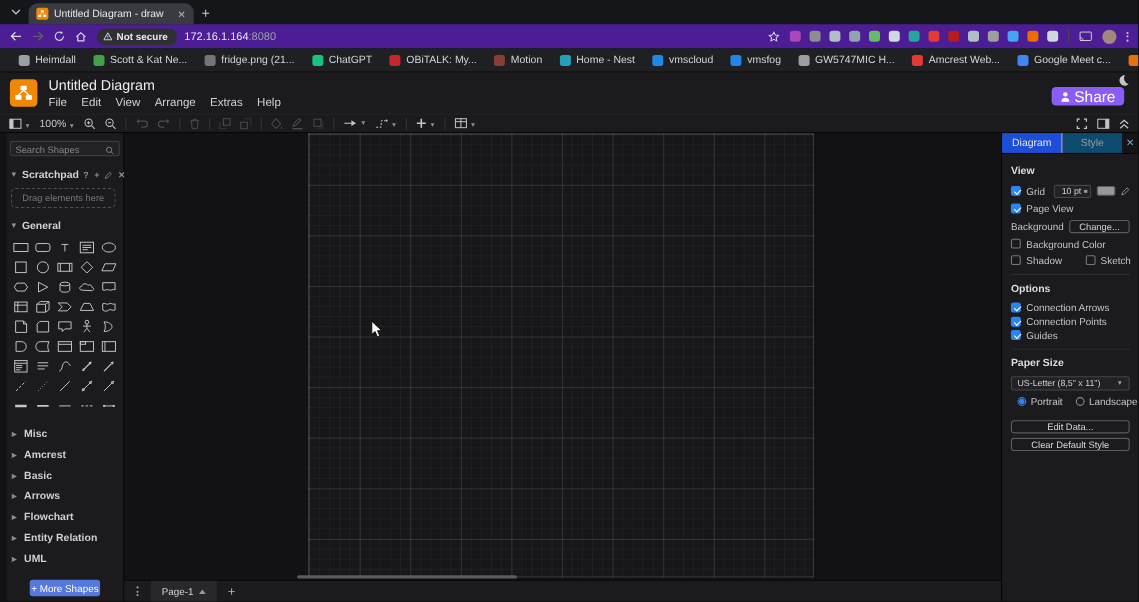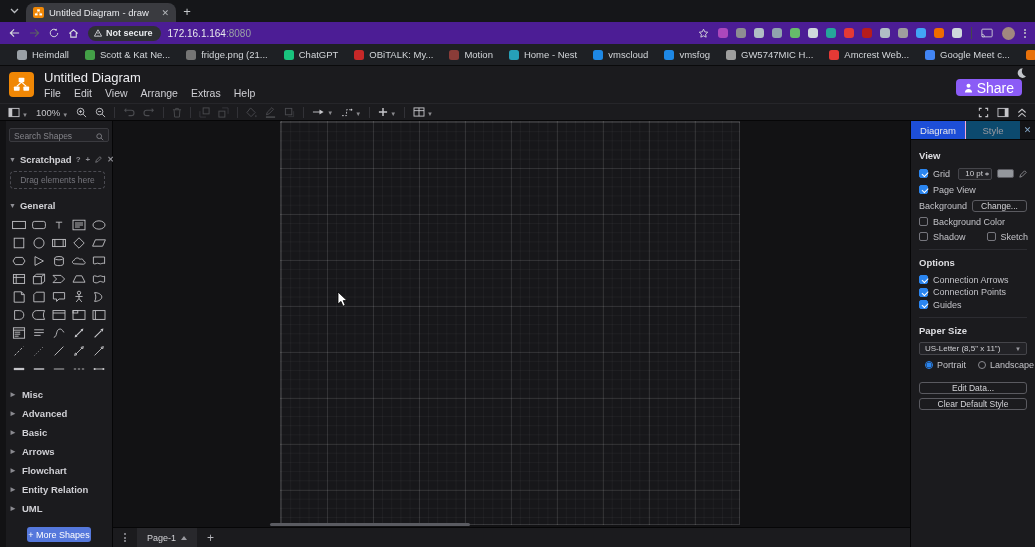--- a/index.html
+++ b/index.html
@@ -696,21 +696,21 @@
             </svg>
           </div>
         </div>
       <div class="sections" id="sections">
           <div class="sect">
             <span class="chev">►</span>
             <span class="sect-label">Misc</span>
           </div>
           <div class="sect">
             <span class="chev">►</span>
-            <span class="sect-label">Advanced</span>
+            <span class="sect-label">Amcrest</span>
           </div>
           <div class="sect">
             <span class="chev">►</span>
             <span class="sect-label">Basic</span>
           </div>
           <div class="sect">
             <span class="chev">►</span>
             <span class="sect-label">Arrows</span>
           </div>
           <div class="sect">

